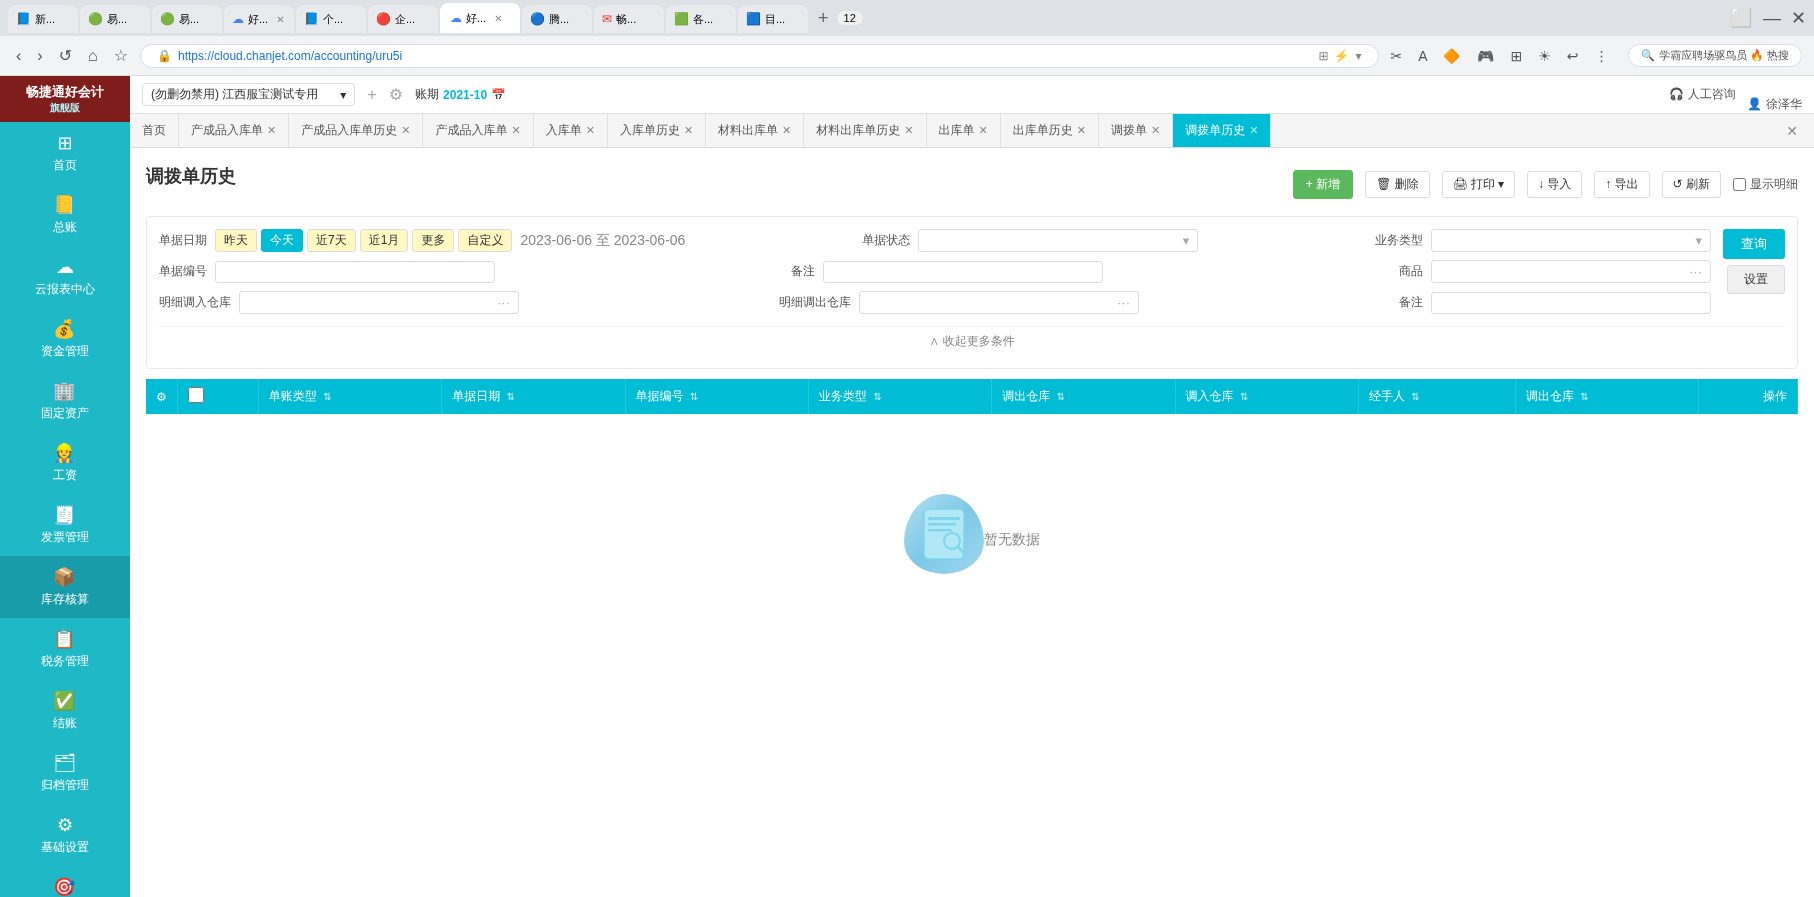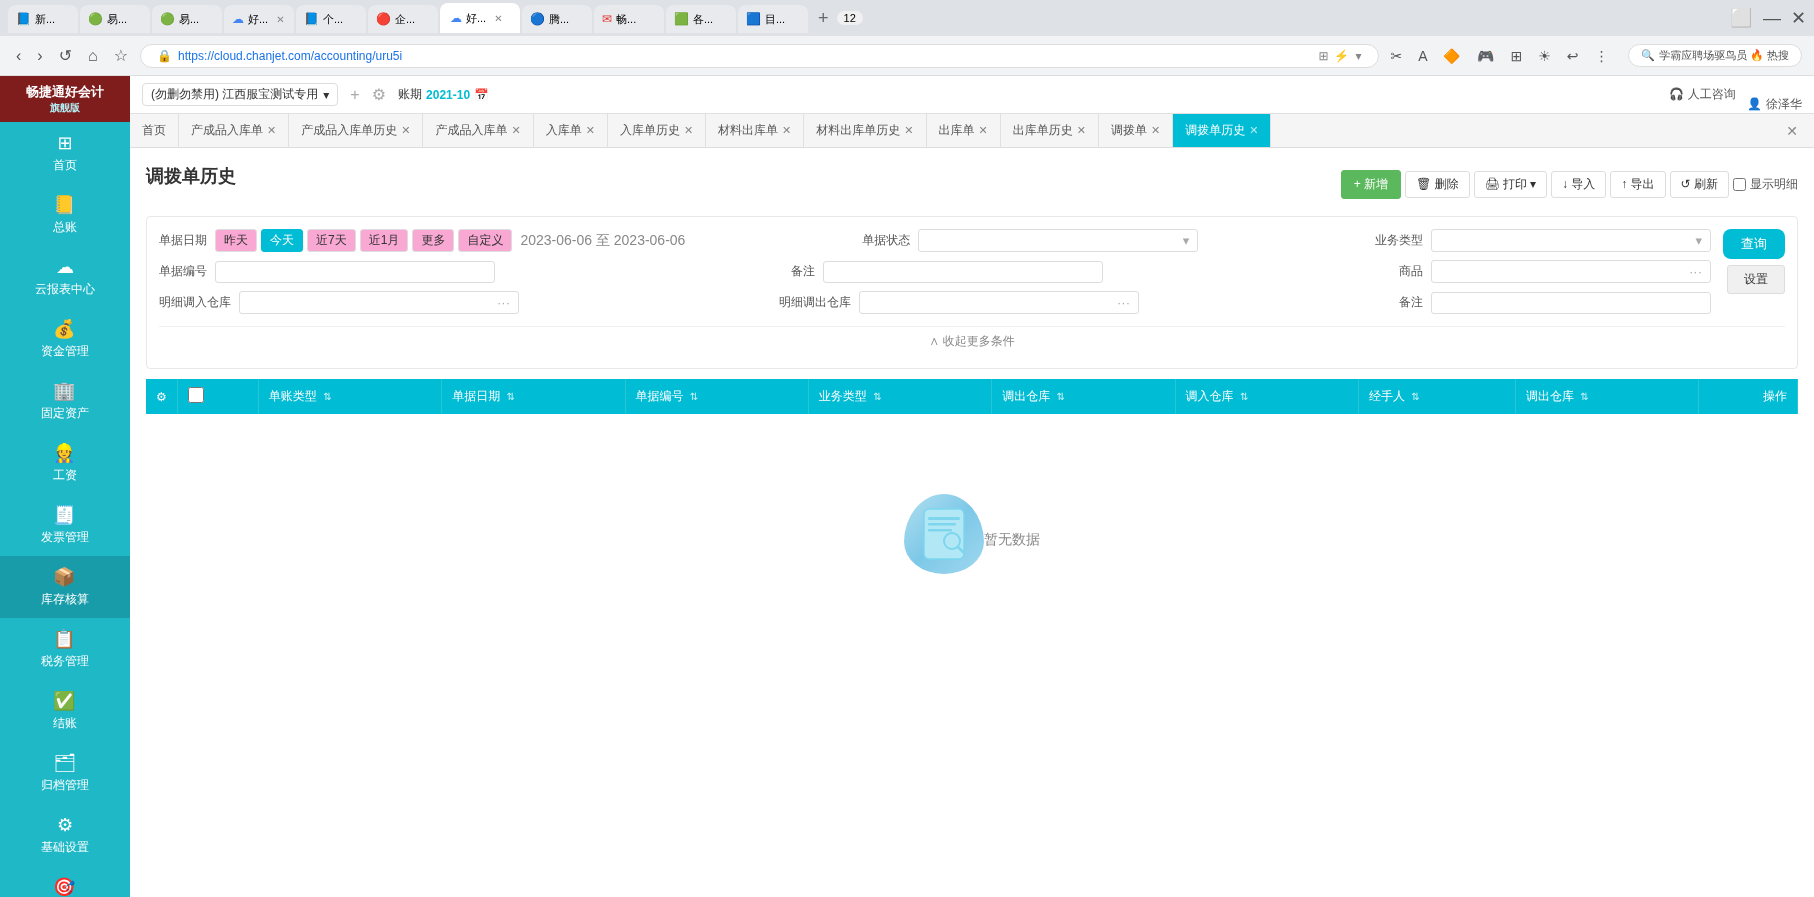--- a/index.html
+++ b/index.html
@@ -27,37 +27,37 @@
     .sidebar-logo .sub { font-size: 10px; color: #b2eef3; }
     .sidebar-item { width: 100%; display: flex; flex-direction: column; align-items: center; padding: 10px 4px; cursor: pointer; color: white; font-size: 12px; gap: 3px; transition: background 0.2s; }
     .sidebar-item .icon { font-size: 18px; }
     .sidebar-item.active { background: rgba(0,0,0,0.15); }
 
     
     .main-content { flex: 1; display: flex; flex-direction: column; background: #fff; overflow: hidden; }
 
     
     .top-bar { background: #fff; border-bottom: 1px solid #e0e0e0; height: 38px; display: flex; align-items: center; padding: 0 12px; gap: 12px; }
-    .company-selector { display: flex; align-items: center; gap: 5px; border: 1px solid #ddd; border-radius: 4px; padding: 2px 8px; font-size: 12px; color: #333; cursor: pointer; }
+    .company-selector { display: flex; align-items: center; gap: 22px; border: 1px solid #ddd; border-radius: 4px; padding: 2px 8px; font-size: 12px; color: #333; cursor: pointer; }
     .period-selector { display: flex; align-items: center; gap: 4px; font-size: 12px; color: #333; }
     .top-bar-actions { margin-left: auto; display: flex; align-items: center; gap: 12px; font-size: 12px; color: #555; }
 
     
     .tab-bar { background: #f5f5f5; border-bottom: 1px solid #ddd; display: flex; align-items: center; height: 34px; overflow-x: auto; flex-shrink: 0; }
     .tab-bar::-webkit-scrollbar { height: 3px; }
     .page-tab { display: flex; align-items: center; padding: 0 12px; height: 34px; font-size: 12px; color: #555; cursor: pointer; border-right: 1px solid #e0e0e0; white-space: nowrap; gap: 4px; flex-shrink: 0; }
     .page-tab.active { background: #00bcd4; color: #fff; }
     .page-tab .close-btn { font-size: 11px; color: inherit; opacity: 0.7; }
     .close-area { margin-left: auto; display: flex; align-items: center; padding-right: 8px; }
 
     
     .page-content { flex: 1; overflow-y: auto; padding: 16px; }
     .page-title { font-size: 18px; font-weight: bold; color: #333; margin-bottom: 16px; }
     .filter-date-btns { display: flex; align-items: center; gap: 4px; }
-    .date-btn { padding: 2px 8px; border: 1px solid #ddd; border-radius: 3px; font-size: 12px; cursor: pointer; background: #f9a8d4; color: #333; }
+    .date-btn { padding: 2px 8px; border: 1px solid #ddd; border-radius: 3px; font-size: 12px; cursor: pointer; background: #fef9c3; color: #333; }
     .date-btn.active { background: #00bcd4; color: #fff; border-color: #00bcd4; }
     .date-range-text { font-size: 14px; color: #888; }
     .filter-input { border: 1px solid #ddd; border-radius: 3px; padding: 3px 8px; font-size: 12px; width: 180px; }
     .collapse-bar { text-align: center; padding: 6px; color: #888; font-size: 12px; cursor: pointer; border-top: 1px solid #f0f0f0; margin-top: 4px; }
     .query-btn { padding: 6px 16px; background: #00bcd4; color: #fff; border: none; border-radius: 3px; cursor: pointer; font-size: 13px; }
     .setting-btn { padding: 6px 16px; background: #f0f0f0; color: #333; border: 1px solid #ddd; border-radius: 3px; cursor: pointer; font-size: 12px; }
     .action-btn { display: flex; align-items: center; gap: 3px; padding: 4px 10px; border: 1px solid #ddd; border-radius: 3px; background: #fff; cursor: pointer; font-size: 12px; color: #333; }
 
     
     .data-table { width: 100%; border-collapse: collapse; }
@@ -313,21 +313,21 @@
       </div>
       <div class="close-area">
         <span style="font-size:14px;color:#888;cursor:pointer;padding:0 8px;">✕</span>
       </div>
     </div>
 
     <div class="page-content">
 
       <div class="page-header">
         <h2 class="page-title">调拨单历史</h2>
-        <div style="display:flex;align-items:center;gap:4px;">
+        <div style="display:flex;align-items:center;gap:12px;">
           <button class="action-btn" style="background:#5cb85c;color:#fff;border-color:#5cb85c;padding:5px 12px;">+ 新增</button>
           <button class="action-btn">🗑 删除</button>
           <button class="action-btn">
             <span>🖨</span>
             <span style="display:inline;"> 打印</span>
             <span>▾</span>
           </button>
           <button class="action-btn">↓ 导入</button>
           <button class="action-btn">↑ 导出</button>
           <button class="action-btn">↺ 刷新</button>
@@ -393,21 +393,21 @@
                 <span style="flex:1;font-size:12px;"></span>
                 <span style="color:#aaa;">···</span>
               </div>
               <span style="flex:1;"></span>
               <span class="filter-cell-label" style="margin-left:16px;">备注</span>
               <input class="filter-input" style="width: 280px;">
             </div>
           </div>
 
           <div class="filter-side">
-            <button class="query-btn" style="background:#00bcd4;color:#fff;border:none;border-radius:8px;padding:6px 18px;font-size:13px;cursor:pointer;">查询</button>
+            <button class="query-btn" style="background:#00bcd4;color:#fff;border:none;border-radius:3px;padding:6px 18px;font-size:13px;cursor:pointer;">查询</button>
             <button class="setting-btn" style="background:#f0f0f0;color:#333;border:1px solid #ddd;border-radius:3px;padding:5px 16px;font-size:12px;cursor:pointer;">设置</button>
           </div>
         </div>
 
         <div class="collapse-bar">
           <span>∧ 收起更多条件</span>
         </div>
       </div>
 
       <div>

